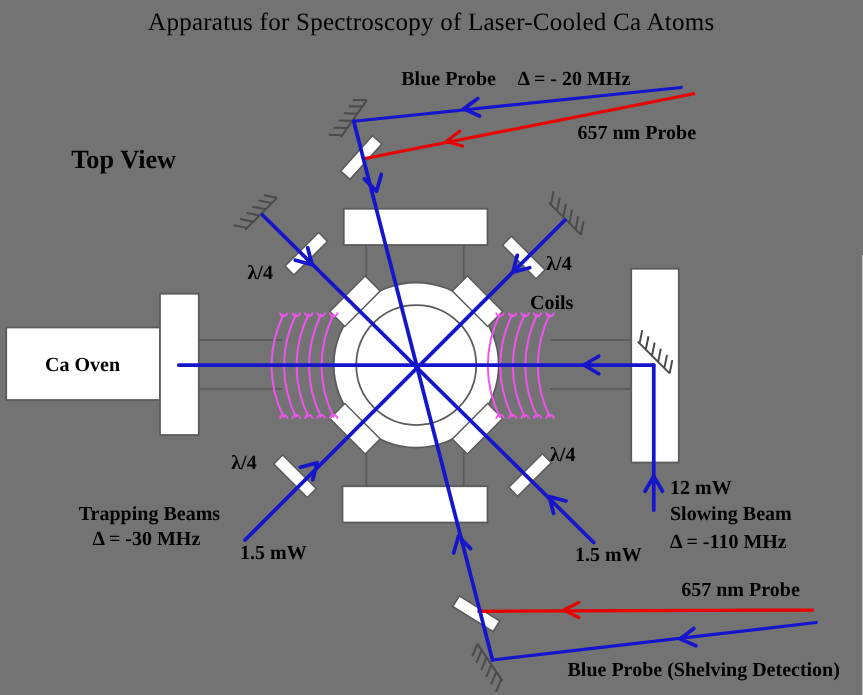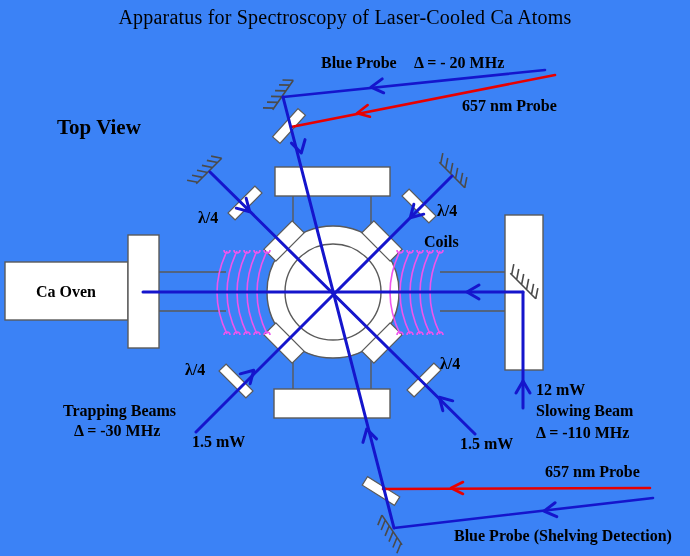--- a/index.html
+++ b/index.html
@@ -1,16 +1,16 @@
 <!DOCTYPE html>
 <html style="--beam-blue: #1515cc; --beam-red: #e80000; --coil-magenta: #ee55ee; --structure-gray: #5a5a5a; --mirror-gray: #4a4a4a; --text-black: #000000;"><head>
 <meta charset="utf-8">
 <style>
   html,body { margin:0; padding:0; background:#ffffff; }
-  .stage { width:690px; height:556px; position:relative; background:#3b82f6; overflow:hidden; }
+  .stage { width:690px; height:556px; position:relative; background:#737373; overflow:hidden; }
   svg { display:block; }
   text { font-family:"Liberation Serif","DejaVu Serif",serif; fill:var(--text-black); }
   .title   { font-size:20px; letter-spacing:0.2px; }
   .lbl     { font-size:16px; font-weight:bold; }
   .lbl-big { font-size:21px; font-weight:bold; }
   .struct  { stroke:var(--structure-gray); stroke-width:1.4; fill:#ffffff; }
   .struct-line { stroke:var(--structure-gray); stroke-width:1.4; fill:none; }
   .mirror  { stroke:var(--mirror-gray); stroke-width:1.6; fill:none; }
   .optic   { stroke:var(--structure-gray); stroke-width:1.2; fill:#ffffff; }
   .coil    { stroke:var(--coil-magenta); stroke-width:1.6; fill:none; }

